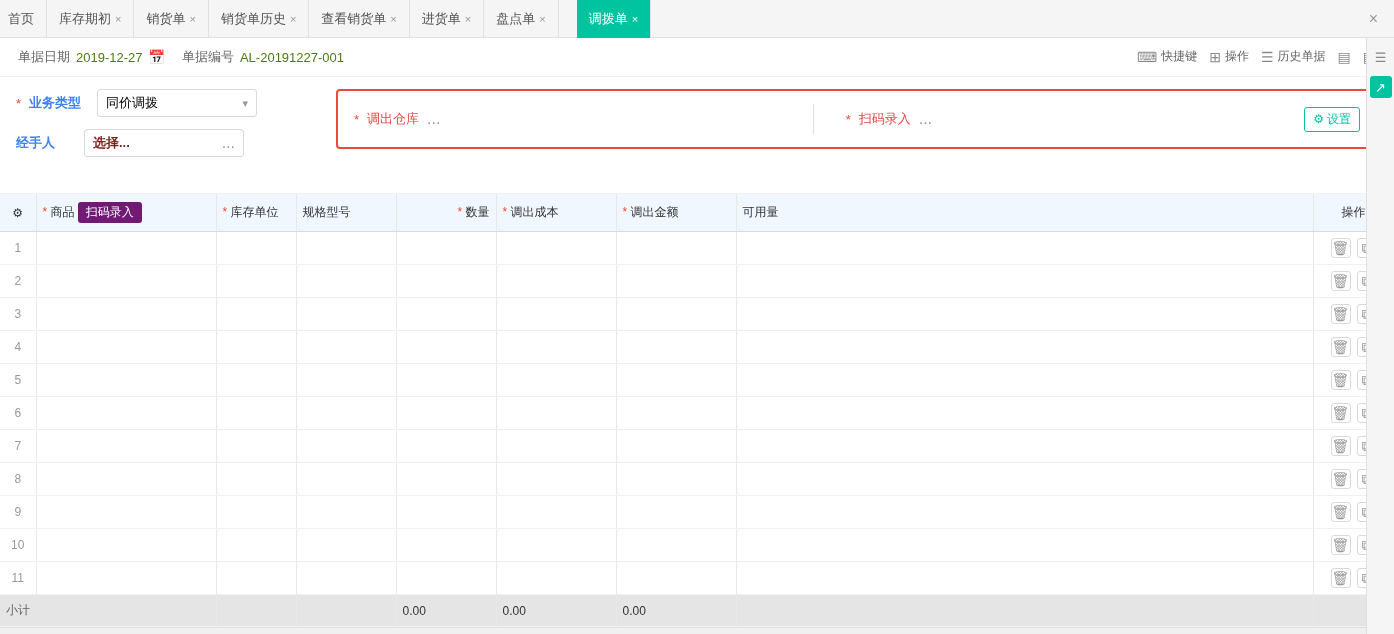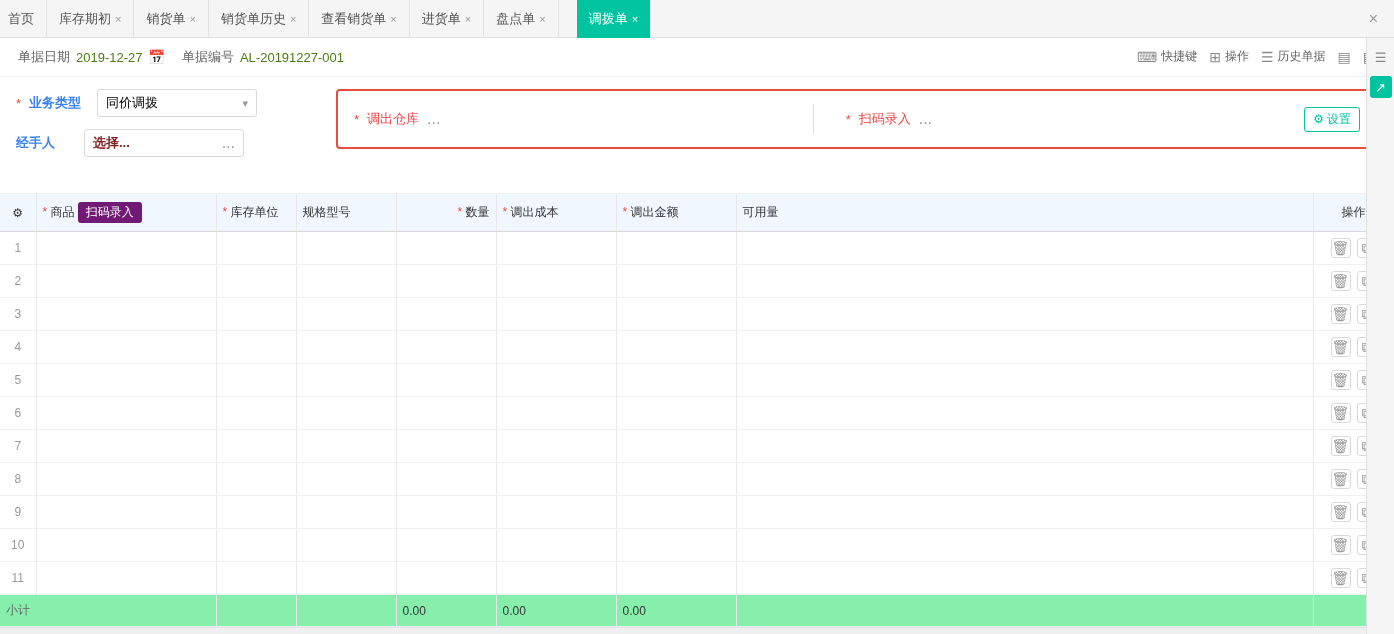--- a/index.html
+++ b/index.html
@@ -204,21 +204,21 @@
       font-size: 14px;
       width: 20px;
       height: 20px;
       display: flex;
       align-items: center;
       justify-content: center;
       border: 1px solid #d9d9d9;
       border-radius: 3px;
     }
     .subtotal-row td {
-      background: #86efac;
+      background: #e5e5e5;
       font-weight: 500;
     }
     .subtotal-label { color: #666; }
     .subtotal-value { color: #333; }
 
     
     .scan-btn {
       background: #701a75;
       color: #fff;
       border: none;

